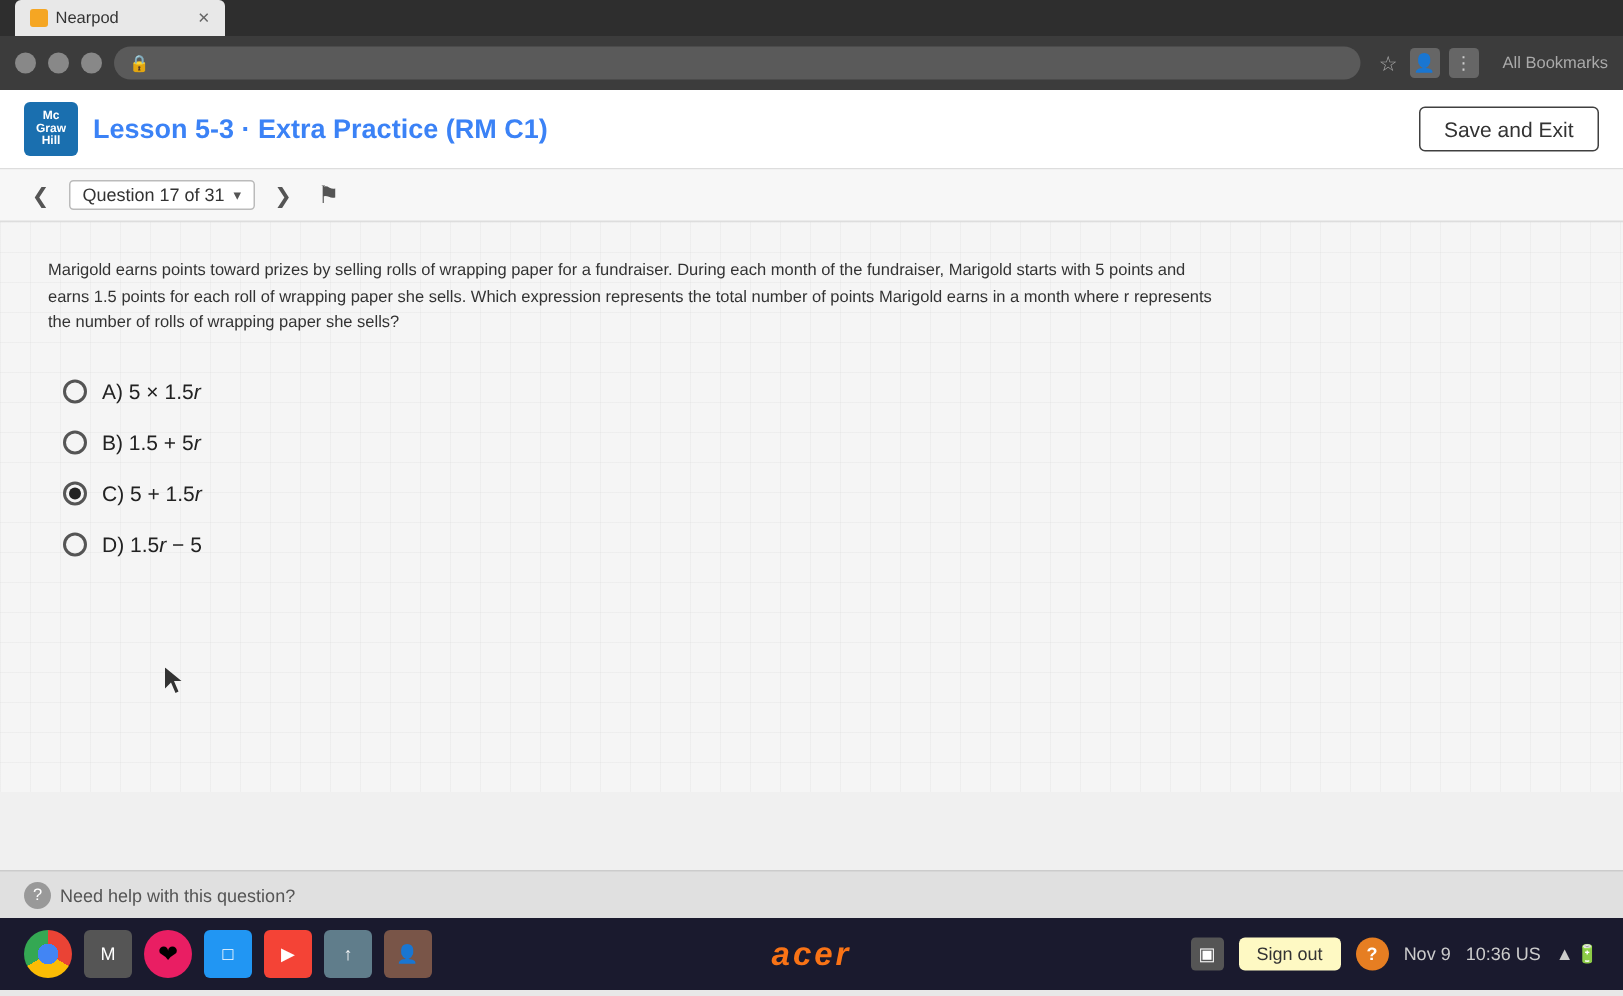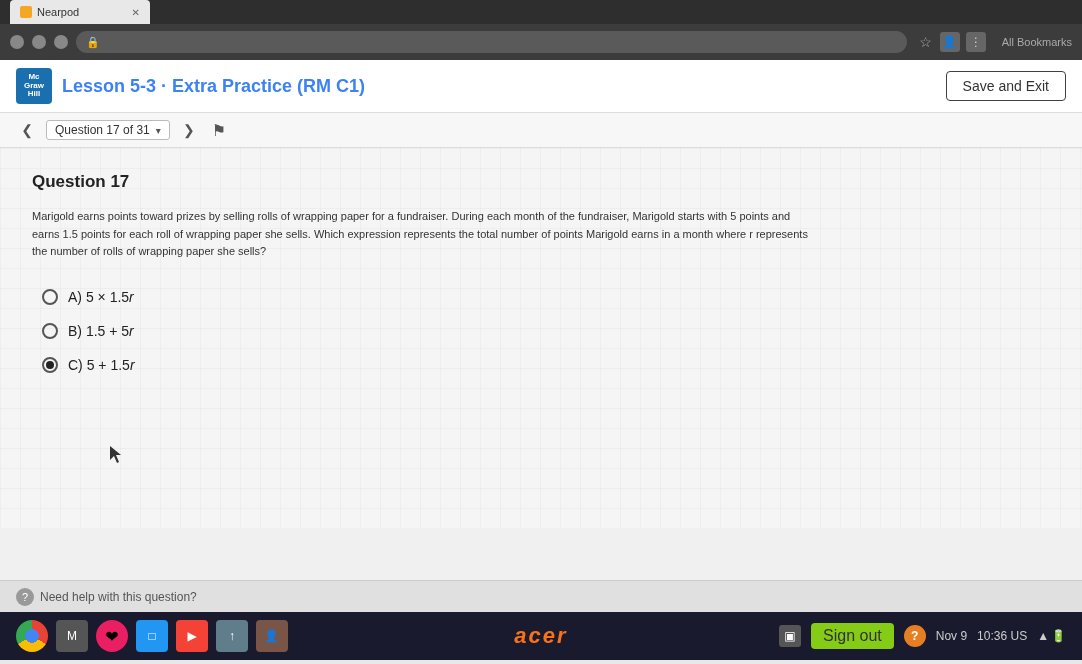--- a/index.html
+++ b/index.html
@@ -300,25 +300,25 @@
       font-size: 16px;
     }
     .taskbar-right {
       display: flex;
       align-items: center;
       gap: 10px;
       color: #ccc;
       font-size: 12px;
     }
     .sign-out-btn {
-      background: #84cc16;
+      background: #fef9c3;
       border: none;
       border-radius: 4px;
       padding: 4px 12px;
-      font-size: 16px;
+      font-size: 12px;
       color: #333;
       cursor: pointer;
     }
     .help-circle {
       width: 22px;
       height: 22px;
       background: #e67e22;
       border-radius: 50%;
       display: flex;
       align-items: center;
@@ -372,21 +372,20 @@
     <button class="nav-arrow">❮</button>
     <div class="question-selector">
       <span>Question 17 of 31</span>
       <span class="question-selector-arrow">▾</span>
     </div>
     <button class="nav-arrow">❯</button>
     <span class="bookmark-icon">⚑</span>
   </div>
 
   <div class="question-area">
-    <div class="question-title">Question 17</div>
     <div class="question-text">Marigold earns points toward prizes by selling rolls of wrapping paper for a fundraiser. During each month of the fundraiser, Marigold starts with 5 points and earns 1.5 points for each roll of wrapping paper she sells. Which expression represents the total number of points Marigold earns in a month where r represents the number of rolls of wrapping paper she sells?</div>
 
     <div class="answer-choices">
 
       <div class="answer-choice">
         <div class="radio-outer">
           <div class="radio-empty"></div>
         </div>
         <span>A) 5 × 1.5<em>r</em></span>
       </div>
@@ -398,20 +397,26 @@
         <span>B) 1.5 + 5<em>r</em></span>
       </div>
 
       <div class="answer-choice">
         <div class="radio-outer">
           <div class="radio-inner"></div>
         </div>
         <span>C) 5 + 1.5<em>r</em></span>
       </div>
 
+      <div class="answer-choice">
+        <div class="radio-outer">
+          <div class="radio-empty"></div>
+        </div>
+        <span>D) 1.5<em>r</em> − 5</span>
+      </div>
 
     </div>
 
     <div style="position:absolute; left:110px; bottom:60px;">
       <svg width="12" height="18" viewBox="0 0 12 18">
         <path d="M0,0 L0,14 L4,10 L7,17 L9,16 L6,9 L11,9 Z" fill="#333"></path>
       </svg>
     </div>
 
   </div>

